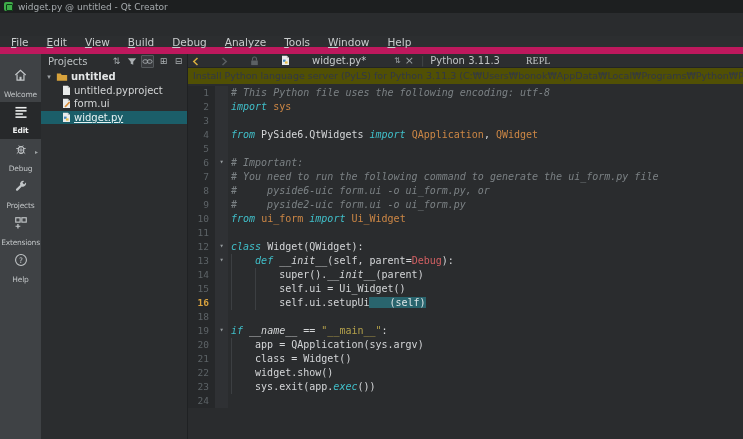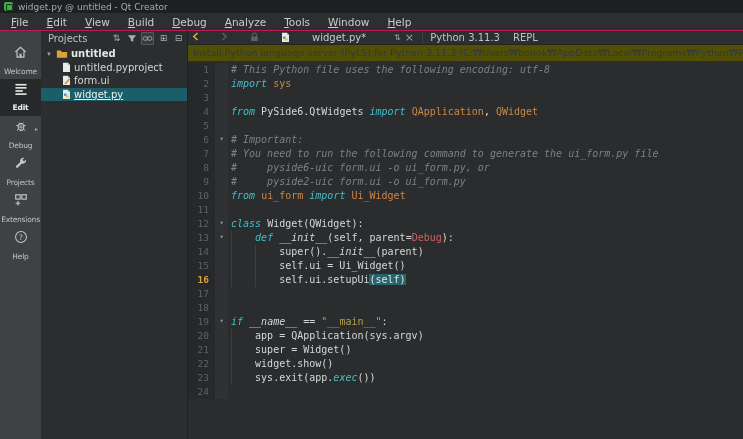--- a/index.html
+++ b/index.html
@@ -7,21 +7,21 @@
     font-family:"DejaVu Sans","Liberation Sans",sans-serif; }
   #app { position:relative; width:743px; height:439px; display:flex; flex-direction:column; }
 
   
   .titlebar { height:13px; background:#1d1f20; display:flex; align-items:center; padding-left:4px; gap:5px; flex:none; }
   .qt-logo { width:9px; height:9px; background:#3fae49; border-radius:2px; position:relative; }
   .qt-logo::after { content:""; position:absolute; left:2px; top:2px; width:5px; height:5px; border:1px solid #0f3d18; border-radius:1px; }
   .title-text { color:#a6abae; font-size:9px; white-space:nowrap; }
 
   
-  .menubar { height:18px; background:#2c2e30; display:flex; align-items:center; padding-left:2px; flex:none; border-bottom:1px solid #be185d; }
+  .menubar { height:18px; background:#2c2e30; display:flex; align-items:center; padding-left:2px; flex:none; border-bottom:7px solid #be185d;margin-top:23px; }
   .menu-item { color:#c9cccd; font-size:10.5px; padding:0 9px; cursor:default; white-space:nowrap; }
   .menu-item u { text-decoration:underline; }
 
   .main { flex:1; display:flex; min-height:0; }
 
   
   .activitybar { width:41px; background:#3f4245; flex:none; display:flex; flex-direction:column; padding-top:11px; }
   .activity-item { height:37px; display:flex; flex-direction:column; align-items:center; justify-content:center; gap:8px; color:#c3c7c9; position:relative; }
   .activity-item .alabel { font-size:7.5px; letter-spacing:-0.2px; color:#c0c4c6; white-space:nowrap; }
   .activity-item.selected { background:#27292b; color:#eceeee; }
@@ -38,48 +38,48 @@
   .ph-icon.active { background:#37393c; border:1px solid #55595c; border-radius:1px; }
   .tree { padding-top:1px; }
   .tree-row { height:13.5px; display:flex; align-items:center; font-size:10px; color:#d3d5d6; gap:3px; white-space:nowrap; }
   .tree-row.bold .tlabel { font-weight:bold; color:#e4e6e7; }
   .tree-row.selected { background:#1b5e69; color:#e8f2f3; }
   .tree-arrow { width:8px; font-size:7px; color:#9da2a5; text-align:center; }
 
   
   .editor { flex:1; min-width:0; display:flex; flex-direction:column; background:#2a2c2e; }
   .tabbar { height:14px; flex:none; background:#2c2e30; display:flex; align-items:center; font-size:10px; color:#c6c9cb; padding:0 4px; border-bottom:1px solid #222426; }
-  .tab-left { width:202px; flex:none; display:flex; align-items:flex-start; gap:22px; overflow:hidden; }
+  .tab-left { width:202px; flex:none; display:flex; align-items:flex-end; gap:22px; overflow:hidden; }
   .tab-title { color:#c8cbcd; }
   .tb-dim { color:#9ba0a3; font-size:8px; }
   .tb-close { color:#9ba0a3; font-size:11px; line-height:10px; margin-left:4px; }
   .tb-sep { color:#46494b; margin:0 6px 0 7px; font-size:10px; }
   .tb-text { color:#c0c3c5; white-space:nowrap; }
-  .repl { margin-left:13px; }
+  .repl { margin-left:26px;font-family:Liberation Serif, serif; }
 
   
   .infobar { flex:none; background:#515004; color:#323846; font-size:9.5px; line-height:13px; padding:1px 0 2px 5px; }
   .infobar div { white-space:nowrap; overflow:hidden; }
 
   
   .code-area { flex:1; overflow:hidden; font-family:"DejaVu Sans Mono","Liberation Mono",monospace; font-size:10px; line-height:14px; padding-top:2px; background:#2a2c2e; }
   .code-line { display:flex; height:14px; }
   .ln { width:27px; flex:none; background:#26282a; color:#5d6367; text-align:right; padding-right:6px; font-size:9.5px; }
   .ln.current { color:#d9a23e; font-weight:bold; }
   .fold { width:13px; flex:none; background:#2f3134; color:#969b9e; font-size:7px; text-align:center; line-height:13px; }
   .ct { position:relative; padding-left:3px; white-space:pre; flex:1; color:#d4d6d8; min-width:0; overflow:hidden; }
   .ct .g { position:absolute; top:0; bottom:0; width:1px; background:#3c3f42; }
   .com { color:#7b8184; font-style:italic; }
   .kw, .kwi { color:#40bfc9; font-style:italic; }
   .mod { color:#cd8745; }
   .red { color:#d15f62; }
   .str { color:#b3a04b; }
   .pl { color:#d4d6d8;text-align:right; }
   .magic { color:#d4d6d8; font-style:italic; }
-  .hl { background:#29646d; color:#dce5e6; }
+  .hl { background:#29646d; color:#dce5e6;padding-left:20px; }
   svg { display:block; }
 </style>
 </head>
 <body>
 
 <div id="app">
 
   <div class="titlebar">
     <span class="qt-logo"></span>
     <span class="title-text">widget.py @ untitled - Qt Creator</span>
@@ -339,43 +339,38 @@
             <span class="ln">15</span>
             <span class="fold"></span>
             <span class="ct"><i class="g" style="left: 3px;"></i><i class="g" style="left: 27px;"></i><span class="pl">        self.ui = Ui_Widget()</span></span>
           </div>
           <div class="code-line">
             <span class="ln current">16</span>
             <span class="fold"></span>
             <span class="ct"><i class="g" style="left: 3px;"></i><i class="g" style="left: 27px;"></i><span class="pl">        self.ui.setupUi</span><span class="hl">(self)</span></span>
           </div>
           <div class="code-line">
-            <span class="ln">17</span>
-            <span class="fold"></span>
-            <span class="ct"></span>
-          </div>
-          <div class="code-line">
             <span class="ln">18</span>
             <span class="fold"></span>
             <span class="ct"></span>
           </div>
           <div class="code-line">
             <span class="ln">19</span>
             <span class="fold">▾</span>
             <span class="ct"><span class="kw">if</span><span class="pl"> </span><span class="magic">__name__</span><span class="pl"> == </span><span class="str">"__main__"</span><span class="pl">:</span></span>
           </div>
           <div class="code-line">
             <span class="ln">20</span>
             <span class="fold"></span>
             <span class="ct"><i class="g" style="left: 3px;"></i><span class="pl">    app = QApplication(sys.argv)</span></span>
           </div>
           <div class="code-line">
             <span class="ln">21</span>
             <span class="fold"></span>
-            <span class="ct"><i class="g" style="left: 3px;"></i><span class="pl">    super = Widget()</span></span>
+            <span class="ct"><i class="g" style="left: 3px;"></i><span class="pl">    class = Widget()</span></span>
           </div>
           <div class="code-line">
             <span class="ln">22</span>
             <span class="fold"></span>
             <span class="ct"><i class="g" style="left: 3px;"></i><span class="pl">    widget.show()</span></span>
           </div>
           <div class="code-line">
             <span class="ln">23</span>
             <span class="fold"></span>
             <span class="ct"><i class="g" style="left: 3px;"></i><span class="pl">    sys.exit(app.</span><span class="kwi">exec</span><span class="pl">())</span></span>

